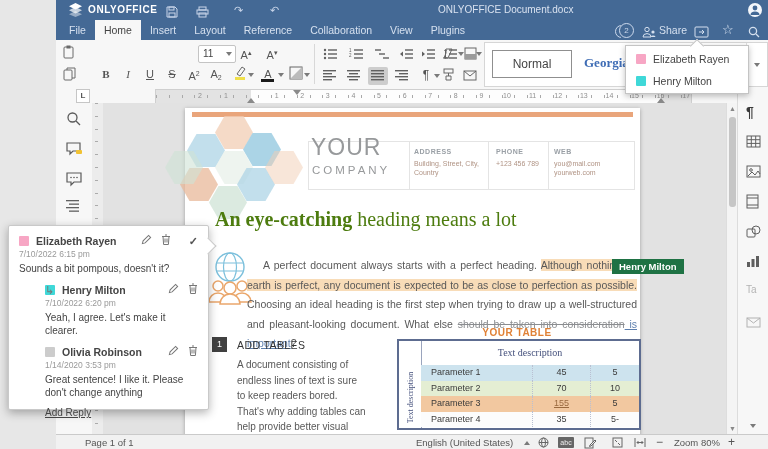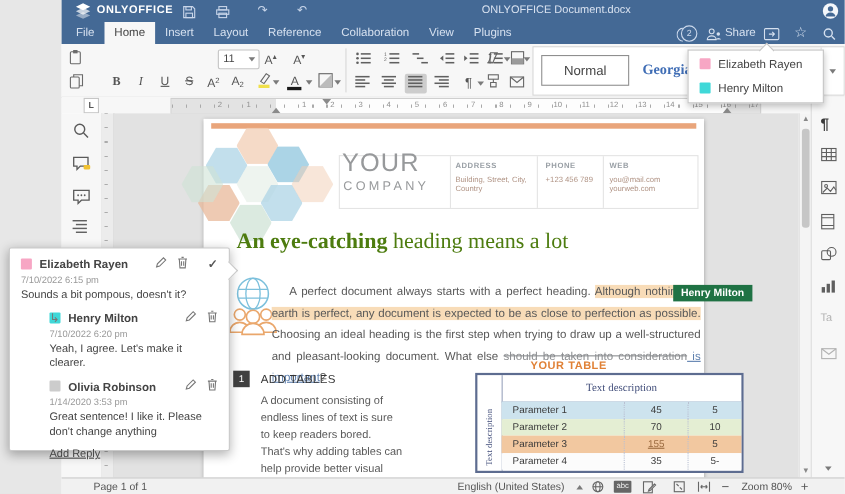--- a/index.html
+++ b/index.html
@@ -67,21 +67,21 @@
   .cursor{display:inline-block;width:1px;height:11px;background:#222;vertical-align:-2px;}
   #para{font-size:10.5px;color:#595959;line-height:19.5px;text-align:justify;text-indent:16px;}
   #para .selection{background:#f8dcb8;}
   #para .strike{text-decoration:line-through;color:#8b8d90;}
   #para .insert{text-decoration:underline;color:#5d7fae;}
   #coflag{background:#1f7244;color:#fff;font-size:9.5px;font-weight:bold;padding:2px 7px;white-space:nowrap;}
   #sec-badge{width:15px;height:15px;background:#404040;color:#fff;font-size:9px;text-align:center;line-height:15px;}
   #sec-title{font-size:10.5px;font-weight:normal;color:#333;letter-spacing:.4px;}
   #sec-body{font-size:10px;color:#595959;line-height:15.5px;}
   #table-title{font-size:10px;font-weight:bold;color:#e08136;letter-spacing:.5px;text-align:center;}
-  #ttable{border:2px solid #5d6c90;background:#fff;margin-left:35px;}
+  #ttable{border:2px solid #5d6c90;background:#fff;}
   #ttable-header{position:absolute;left:22px;top:0;width:218px;height:24px;border-bottom:1px solid #9aa4bd;font-family:"Liberation Serif",serif;font-size:10px;color:#44507c;text-align:center;line-height:24px;}
   #rot-label{position:absolute;left:-27px;top:52px;width:76px;font-family:"Liberation Serif",serif;font-size:8px;color:#44507c;text-align:center;transform:rotate(-90deg);}
   .trow{position:absolute;left:22px;width:218px;height:15.5px;}
   .trow .c1{position:absolute;left:0;top:0;width:112px;height:100%;font-size:9px;color:#3b3b3b;line-height:15.5px;padding-left:10px;box-sizing:border-box;border-right:1px dotted #b9c0d2;}
   .trow .c2{position:absolute;left:112px;top:0;width:58px;height:100%;font-size:9px;color:#3b3b3b;text-align:center;line-height:15.5px;border-right:1px dotted #b9c0d2;box-sizing:border-box;}
   .trow .c3{position:absolute;left:170px;top:0;width:48px;height:100%;font-size:9px;color:#3b3b3b;text-align:center;line-height:15.5px;}
   .trow .ins{color:#9a6a3f;text-decoration:underline;}
   
   #vscroll{left:670px;top:103px;width:11px;height:331px;background:#f4f4f4;border-left:1px solid #ddd;}
   #vscroll .thumb{position:absolute;left:2px;top:14px;width:7px;height:90px;background:#c6c6c6;border-radius:3px;}

